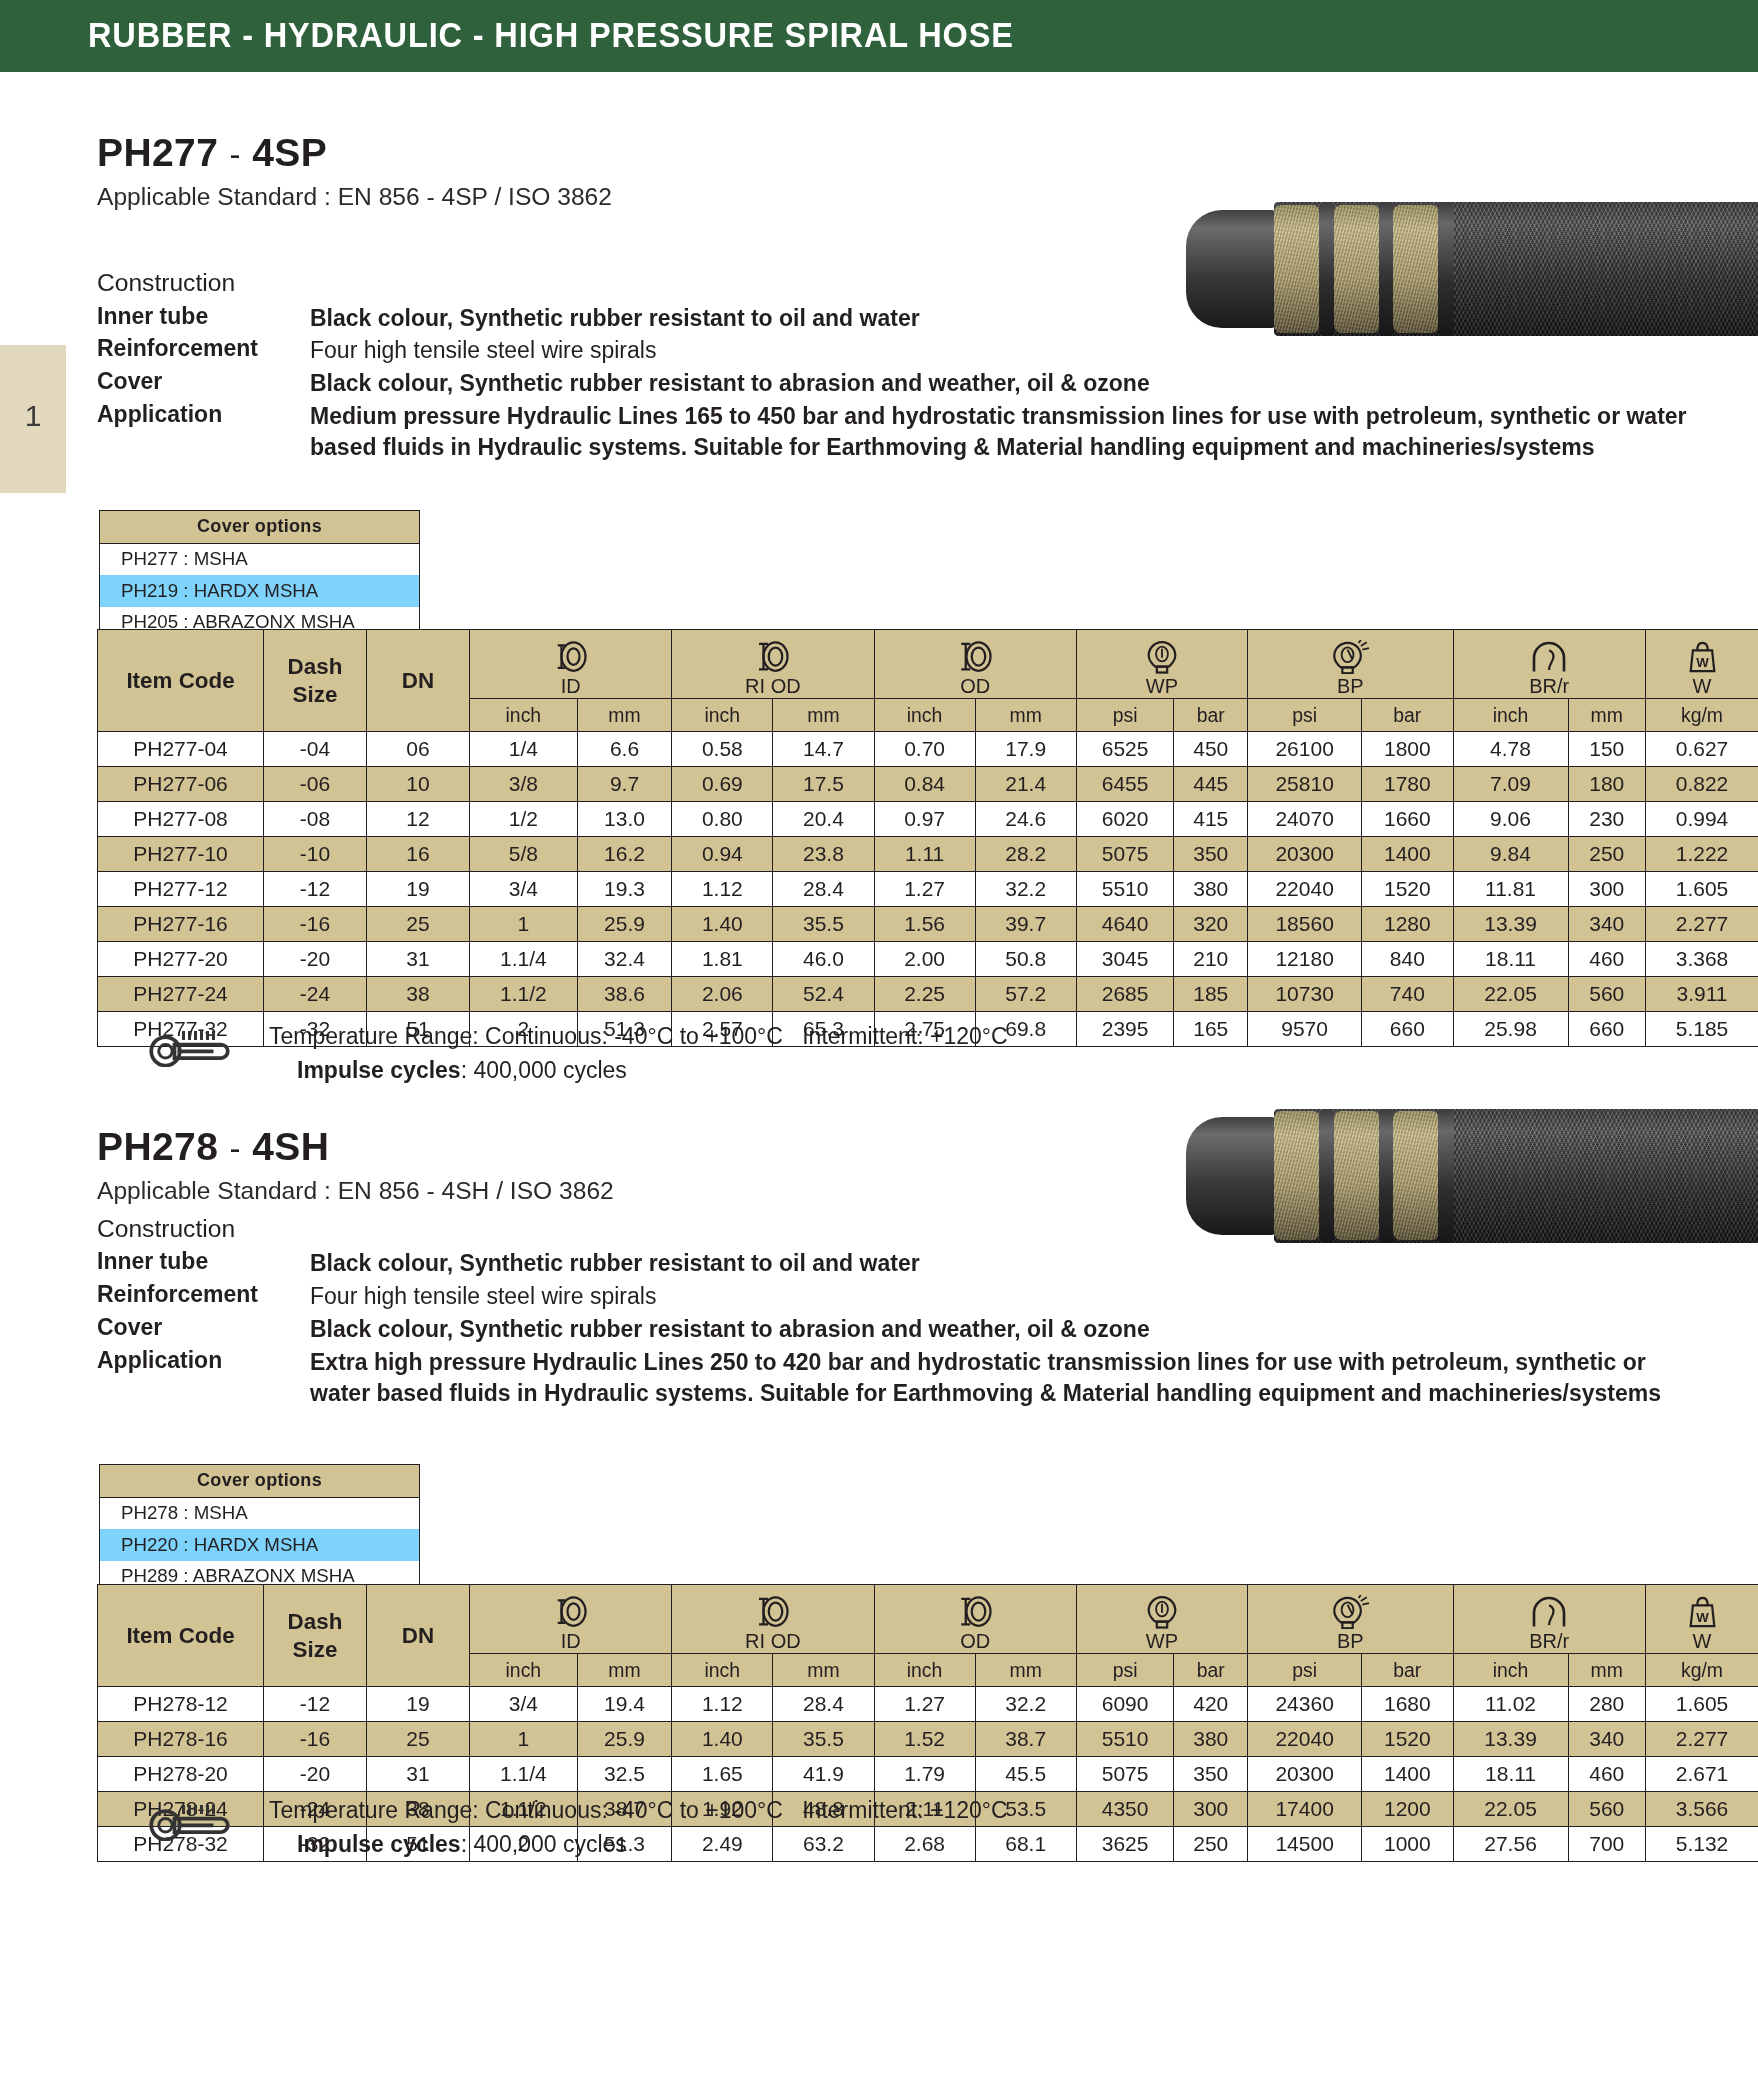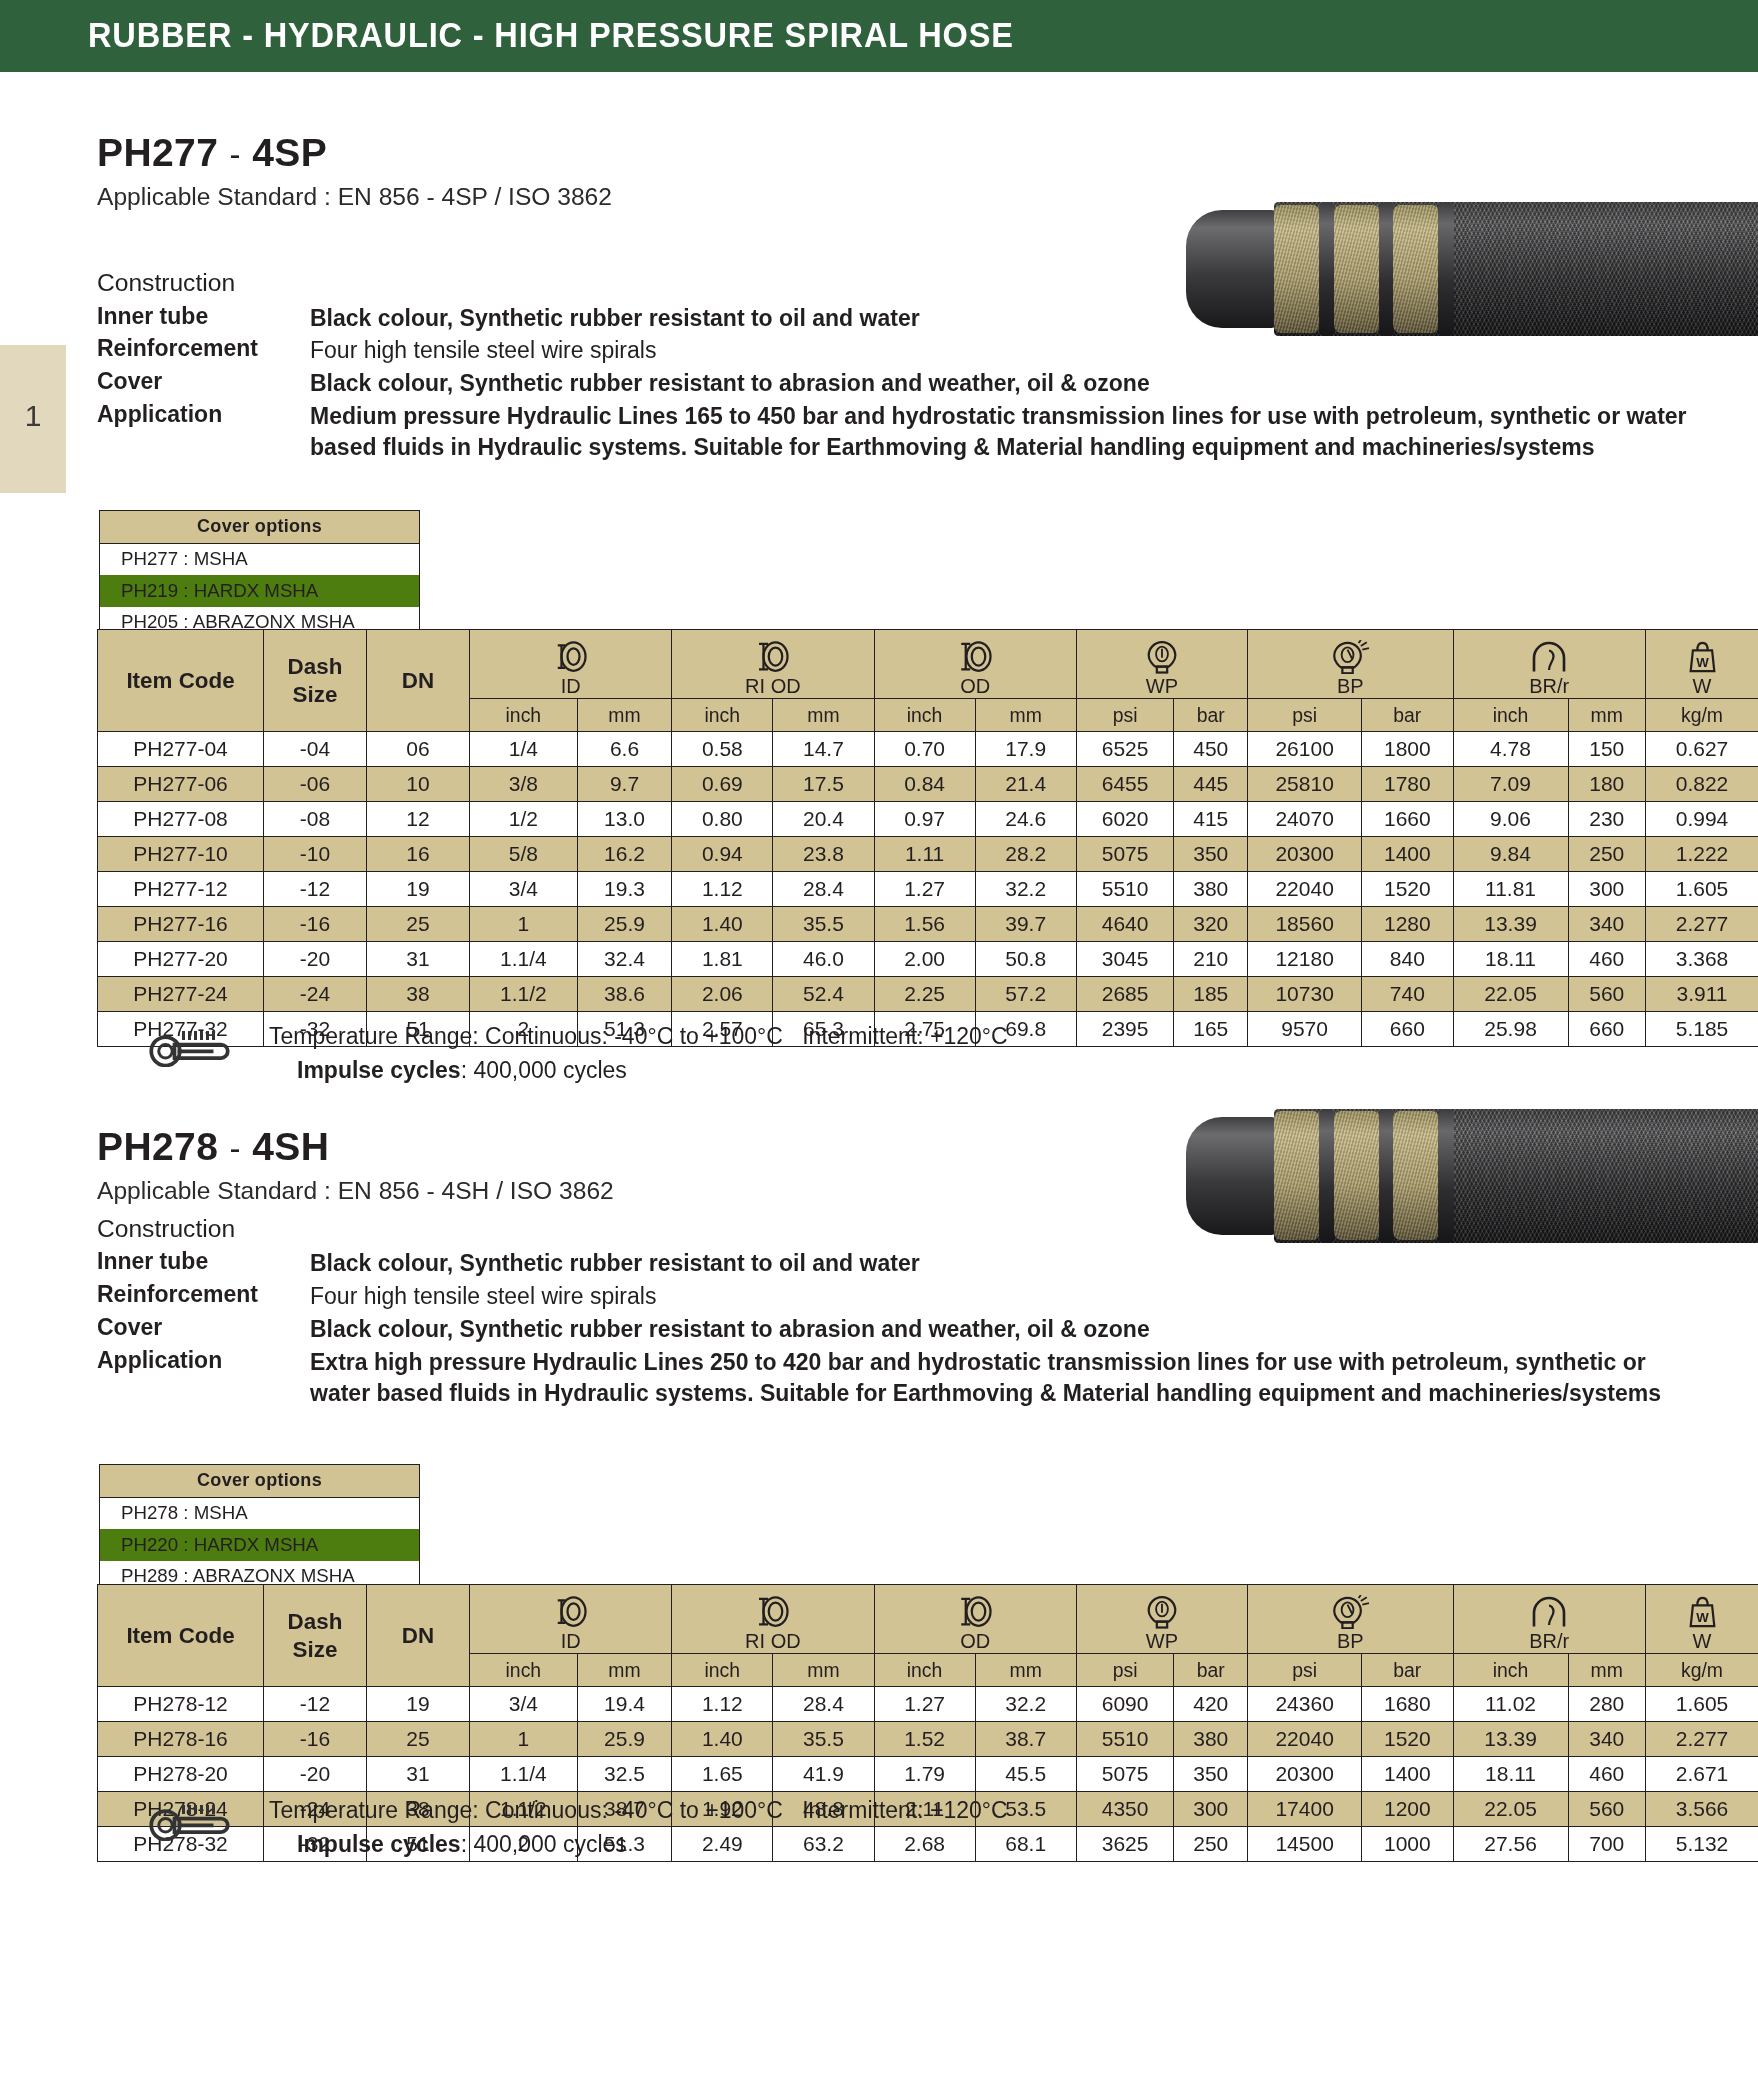--- a/index.html
+++ b/index.html
@@ -99,21 +99,21 @@
   
   .cover-box { position: absolute; width: 321px; border: 1.5px solid #231f20; }
   .cover-box .cb-head {
     background: #d2c395; border-bottom: 1.5px solid #231f20;
     text-align: center; font-size: 18px; font-weight: bold;
     padding: 4.5px 0 6px; letter-spacing: 0.3px;
   }
   .cover-box .cb-row {
     font-size: 18.7px; padding: 4.5px 0 5.2px 21px; white-space: nowrap;
   }
-  .cover-box .cb-row.alt { background: #4d7c0f; }
+  .cover-box .cb-row.alt { background: #7dd3fc; }
 
   
   .spec { position: absolute; left: 97px; border-collapse: collapse; }
   .spec td, .spec th {
     border: 1.5px solid #231f20;
     font-size: 21px; font-weight: normal; text-align: center;
     padding: 0;
   }
   .spec thead th { background: #d2c395; }
   .spec thead th.grp { height: 69px; vertical-align: middle; }

